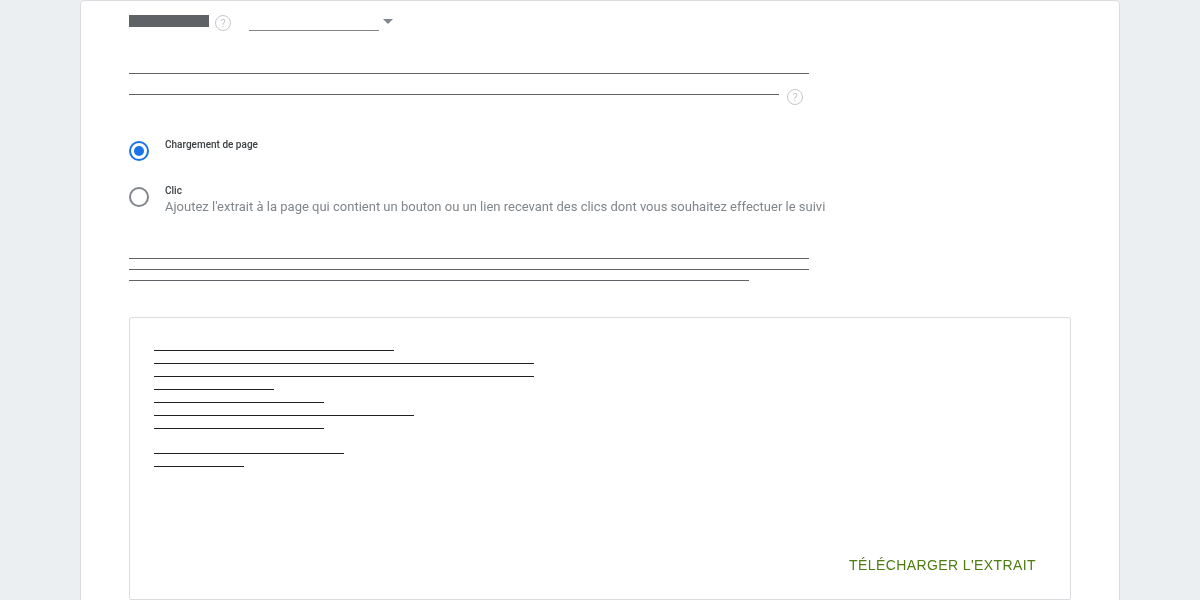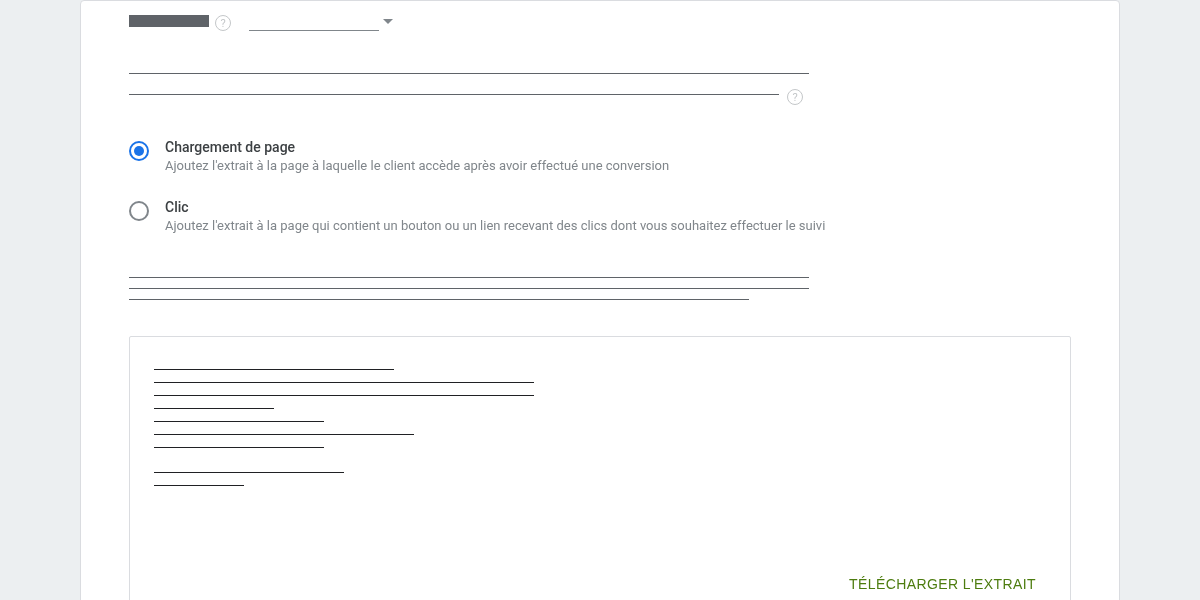--- a/index.html
+++ b/index.html
@@ -111,21 +111,21 @@
     }
     .radio-circle.selected::after {
       content: "";
       position: absolute;
       top: 3px; left: 3px; right: 3px; bottom: 3px;
       background: #1a73e8;
       border-radius: 50%;
     }
     .radio-text .title {
       font-weight: 500;
-      font-size: 14px;
+      font-size: 10px;
       color: #3c4043;
       margin-bottom: 2px;
     }
     .radio-text .desc {
       font-size: 13px;
       color: #80868b;
       line-height: 18px;
     }
     .post-lines .linebar { width: 680px; margin: 10px 0; }
     .post-lines .linebar.short { width: 620px; }
@@ -194,21 +194,20 @@
             <div class="linebar"></div>
             <span class="help-icon">?</span>
           </div>
         </div>
 
         <div class="radio-group">
           <div class="radio-opt">
             <div class="radio-circle selected"></div>
             <div class="radio-text">
               <div class="title">Chargement de page</div>
-              <div class="desc">Ajoutez l'extrait à la page à laquelle le client accède après avoir effectué une conversion</div>
             </div>
           </div>
           <div class="radio-opt">
             <div class="radio-circle"></div>
             <div class="radio-text">
               <div class="title">Clic</div>
               <div class="desc">Ajoutez l'extrait à la page qui contient un bouton ou un lien recevant des clics dont vous souhaitez effectuer le suivi</div>
             </div>
           </div>
         </div>

